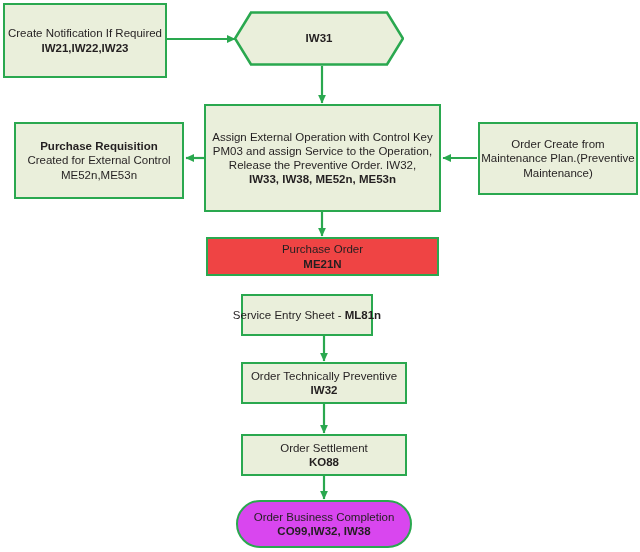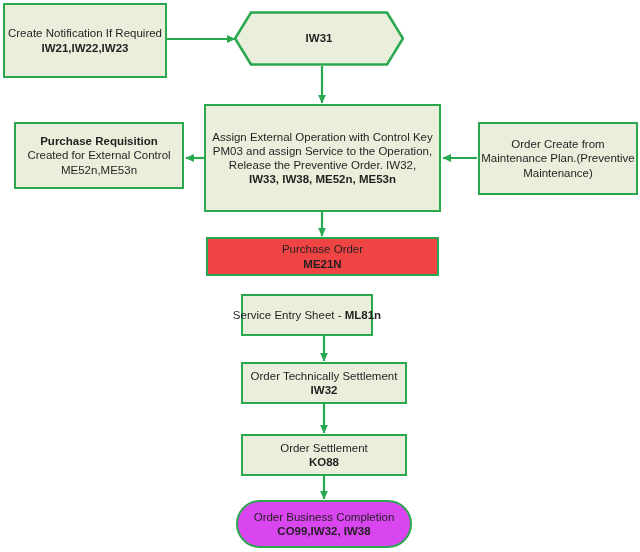--- a/index.html
+++ b/index.html
@@ -70,21 +70,21 @@
     z-index: 1;
     width: 100%;
   }
   .b { font-weight: bold; }
   .n { font-weight: normal; }
 
   
   #node-create-notification { left: 3px;   top: 3px;   width: 164px; height: 75px;  font-size: 11.5px; }
   #node-create-order        { left: 234px; top: 11px;  width: 170px; height: 55px;  font-size: 11.5px; }
   #node-assign-external     { left: 204px; top: 104px; width: 237px; height: 108px; font-size: 11.5px; }
-  #node-purchase-req        { left: 14px;  top: 122px; width: 170px; height: 67px;  font-size: 11.5px; }
+  #node-purchase-req        { left: 14px;  top: 122px; width: 170px; height: 77px;  font-size: 11.5px; }
   #node-order-create-plan   { left: 478px; top: 122px; width: 160px; height: 73px;  font-size: 11.5px; }
   #node-purchase-order      { left: 206px; top: 237px; width: 233px; height: 39px;  font-size: 11.5px; }
   #node-service-entry       { left: 241px; top: 294px; width: 132px; height: 42px;  font-size: 11.5px; }
   #node-order-tech-compl    { left: 241px; top: 362px; width: 166px; height: 42px;  font-size: 11.5px; }
   #node-order-settlement    { left: 241px; top: 434px; width: 166px; height: 42px;  font-size: 11.5px; }
   #node-order-biz-compl     { left: 236px; top: 500px; width: 176px; height: 48px;  font-size: 11.5px; }
 </style>
 </head>
 <body>
 
@@ -158,21 +158,21 @@
     <span class="ln b">ME21N</span>
   </div>
 
   <div class="node rect" id="node-service-entry">
     <span class="ln">
       <span class="n">Service Entry Sheet - </span><span class="b">ML81n</span>
     </span>
   </div>
 
   <div class="node rect" id="node-order-tech-compl">
-    <span class="ln n">Order Technically Settlement</span>
+    <span class="ln n">Order Technically Preventive</span>
     <span class="ln b">IW32</span>
   </div>
 
   <div class="node rect" id="node-order-settlement">
     <span class="ln n">Order Settlement</span>
     <span class="ln b">KO88</span>
   </div>
 
   <div class="node stadium" id="node-order-biz-compl">
     <span class="ln n">Order Business Completion</span>

